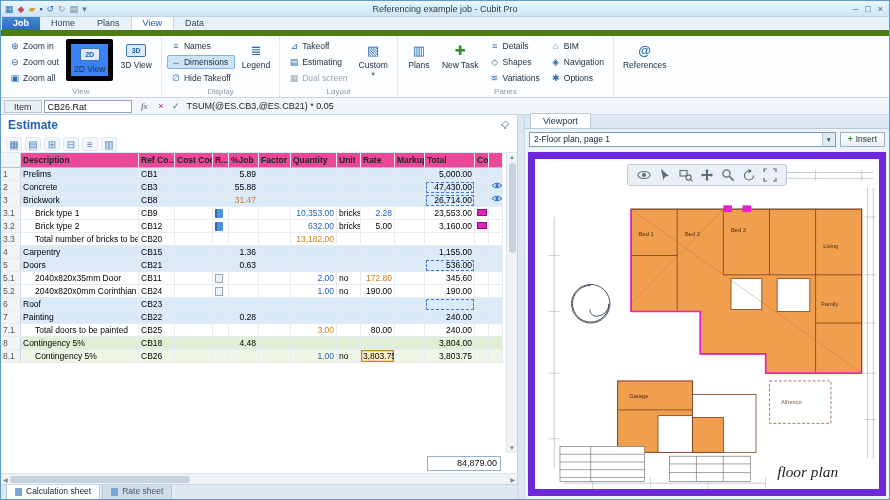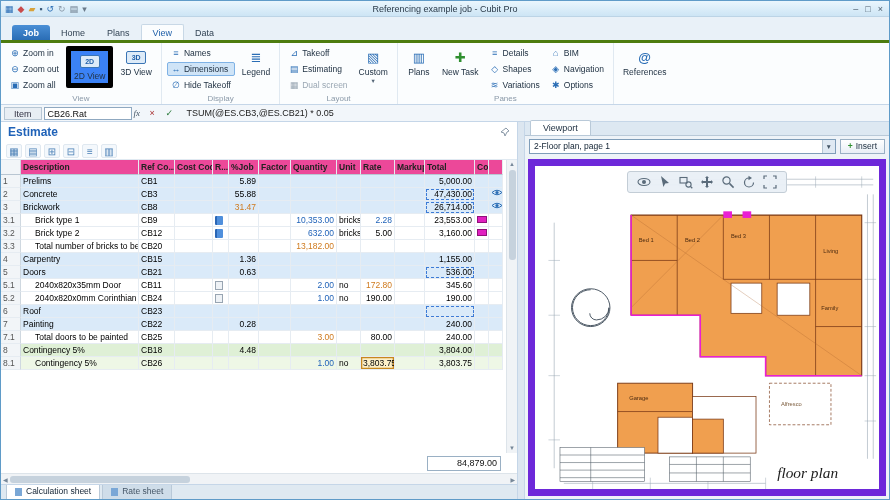--- a/index.html
+++ b/index.html
@@ -5,21 +5,21 @@
   *{box-sizing:border-box;margin:0;padding:0}
   body{font-family:"Liberation Sans",sans-serif;background:#9db8cc;width:890px;height:500px;overflow:hidden}
   .window{width:890px;height:500px;border:1px solid #5f9bc8;background:#eef5fb;display:flex;flex-direction:column;overflow:hidden}
   
   .titlebar{height:16px;background:linear-gradient(#eaf6fd,#cde5f5);display:flex;align-items:center;font-size:9px;color:#333;position:relative;border-bottom:1px solid #bcd4e6;flex:0 0 auto}
   .qat{display:flex;gap:4px;padding-left:4px;z-index:2}
   .qat span{font-size:9px;line-height:14px}
   .title{position:absolute;left:0;right:0;text-align:center;color:#2b3b4a}
   .winbtns{margin-left:auto;display:flex;gap:7px;padding-right:6px;font-size:9px;color:#4a5c6c;z-index:2}
   
-  .tabrow{height:26px;background:#e9f1f8;display:flex;align-items:flex-end;padding-left:11px;border-bottom:3px solid #4d7c0f;flex:0 0 auto}
+  .tabrow{height:19px;background:#e9f1f8;display:flex;align-items:flex-end;padding-left:1px;border-bottom:6px solid #4d7c0f;flex:0 0 auto}
   .tab{font-size:9px;padding:2.5px 11px;color:#345}
   .tab.job{background:linear-gradient(#4a8fd6,#2a6db5);color:#fff;border-radius:3px 3px 0 0;font-weight:bold}
   .tab.active{background:#fbfdfe;border:1px solid #c8d8e6;border-bottom:none;border-radius:2px 2px 0 0;color:#1f5fa8}
   
   .ribbon{height:62px;background:#fbfdfe;display:flex;border-bottom:1px solid #c5d6e8;flex:0 0 auto}
   .group{position:relative;display:flex;align-items:flex-start;padding:3px 5px 11px;border-right:1px solid #e0e9f1;gap:3px}
   .glabel{position:absolute;bottom:1px;left:0;right:0;text-align:center;font-size:8px;color:#8a99a8}
   .stack{display:flex;flex-direction:column;gap:2px}
   .sbtn{display:flex;align-items:center;gap:3px;font-size:8.5px;color:#234;padding:1px 3px;border:1px solid transparent;border-radius:2px;white-space:nowrap}
   .sbtn .ic{color:#2a6db5;font-size:9px;width:10px;text-align:center}
@@ -28,21 +28,21 @@
   .bbtn{display:flex;flex-direction:column;align-items:center;font-size:8.5px;color:#234;padding:2px 3px;border:1px solid transparent;border-radius:2px;min-width:32px;gap:1px}
   .bbtn .bic{height:17px;display:flex;align-items:center;justify-content:center;font-size:13px;color:#2a6db5}
   .bbtn.toggled{background:#3b82f6;border:5px solid #000000}
   .mon{width:20px;height:13px;border:1px solid #3a75b5;background:#ddebf8;border-radius:2px;font-size:7px;color:#1f5fa8;display:flex;align-items:center;justify-content:center;font-weight:bold}
   .caret{font-size:6.5px;color:#567;line-height:5px}
   .atsym{font-size:15px;color:#2a6db5;font-weight:bold}
   
   .formula{height:17px;background:#f2f6fa;border-bottom:1px solid #c5d6e8;display:flex;align-items:center;gap:2px;padding:1px 3px;font-size:9px;flex:0 0 auto}
   .itemlbl{background:#e8eef4;border:1px solid #b6c6d4;padding:0 9px;height:13px;line-height:12px;color:#334}
   .iteminput{background:#fff;border:1px solid #8fa8c0;width:88px;height:13px;line-height:12px;padding:0 3px;color:#111}
-  .fbtn{width:14px;text-align:left;height:13px;line-height:12px;color:#456}
+  .fbtn{width:14px;text-align:right;height:13px;line-height:12px;color:#456}
   .fbtn.fx{font-family:"Liberation Serif",serif;font-style:italic}
   .fbtn.ok{color:#2a7a3a}.fbtn.cancel{color:#a33}
   .formulatext{padding-left:5px;color:#222}
   
   .main{flex:1;display:flex;min-height:0}
   .left{width:517px;display:flex;flex-direction:column;background:#fff;border-right:1px solid #c5d6e8;min-height:0;flex:0 0 auto}
   .esthead{height:20px;display:flex;align-items:center;padding:0 7px}
   .esttitle{color:#1f62b8;font-size:12px;font-weight:bold}
   .pin{margin-left:auto;color:#8a99a8;display:flex}
   .esttools{height:18px;display:flex;align-items:center;gap:3px;padding:0 5px;border-bottom:1px solid #e0e9f1}

